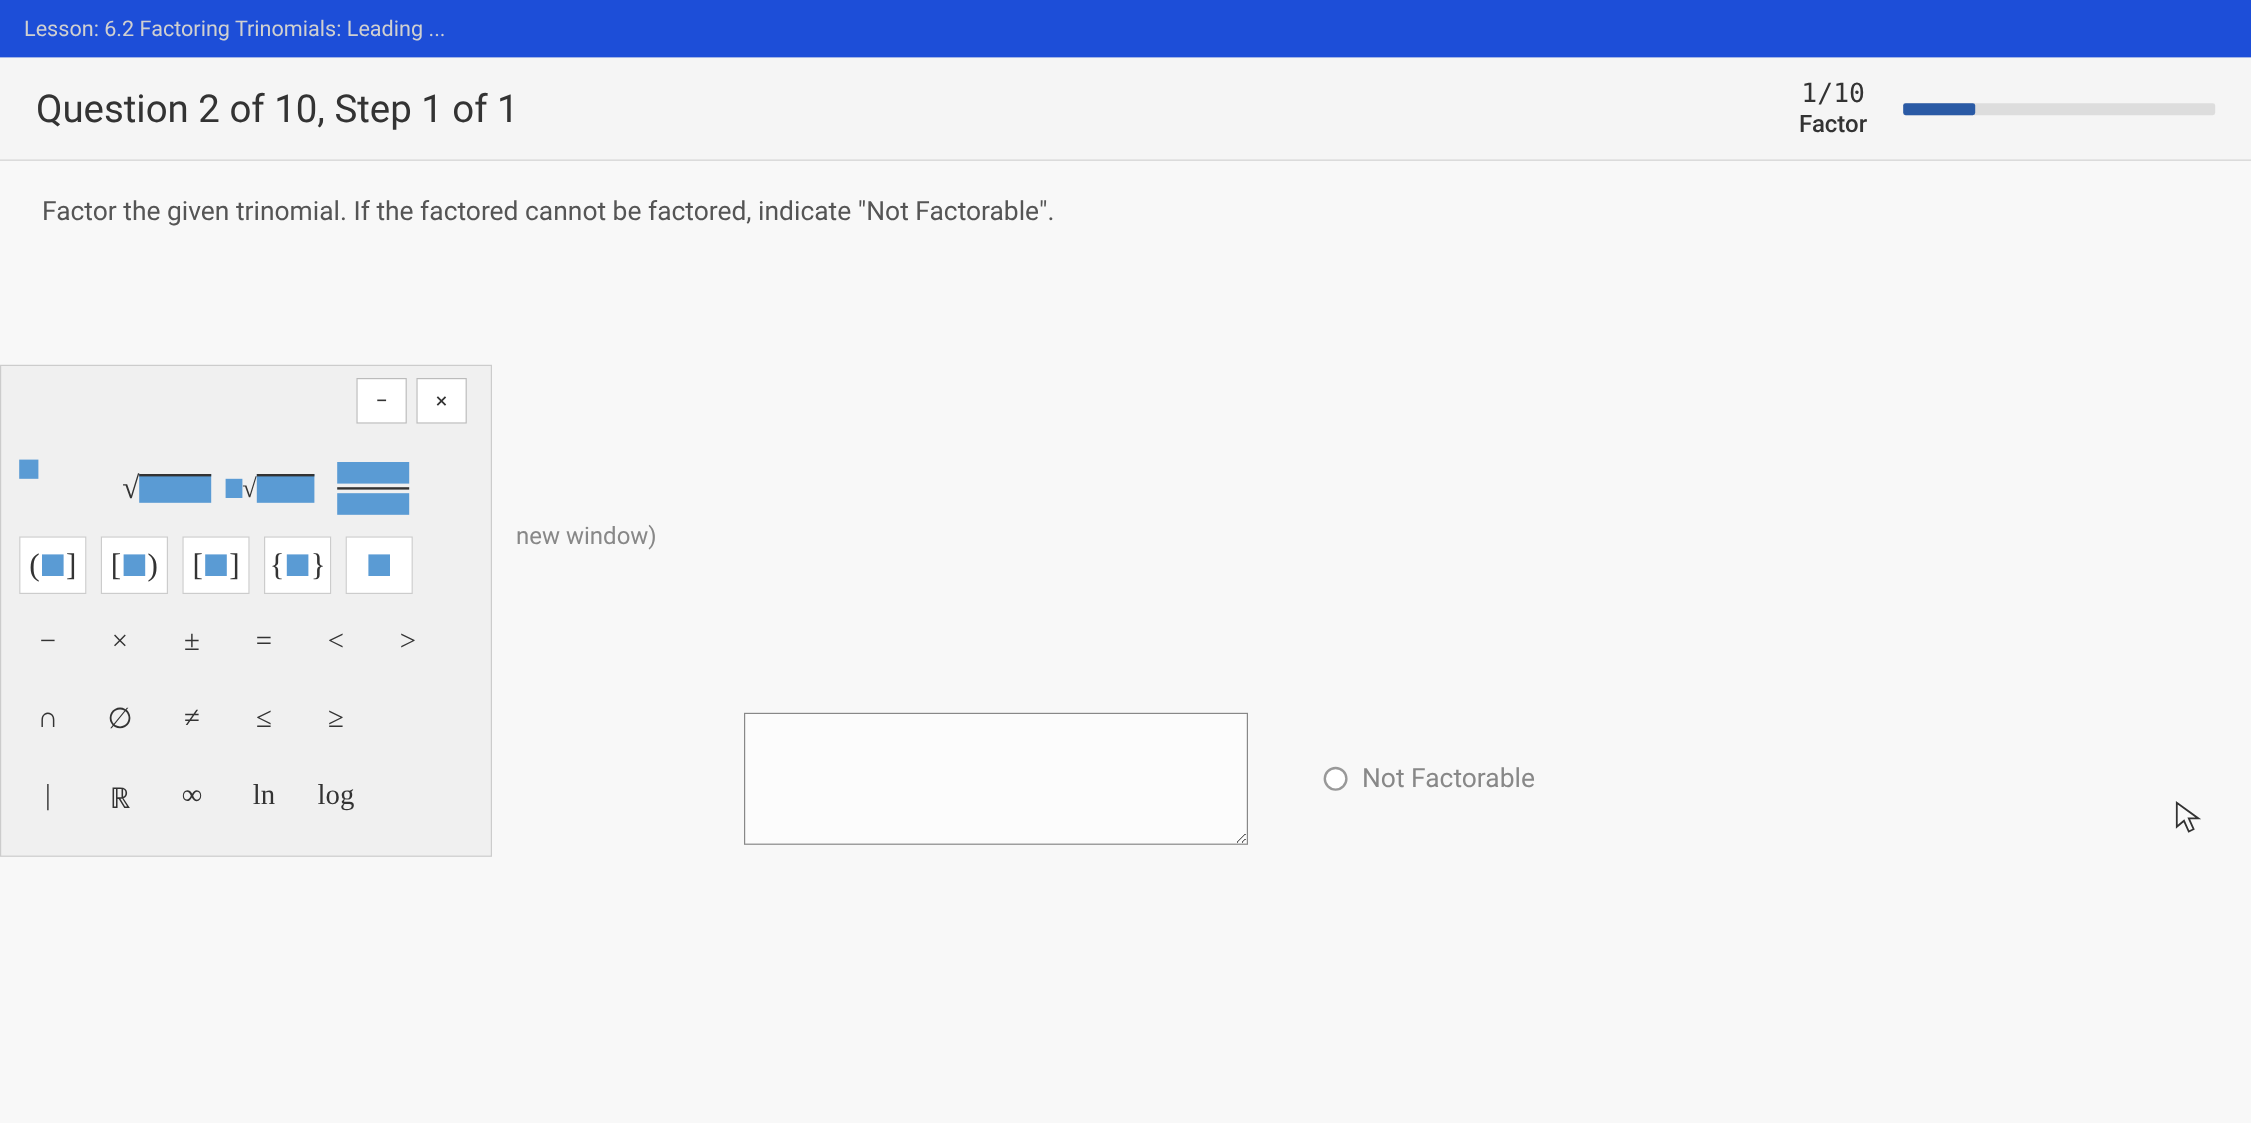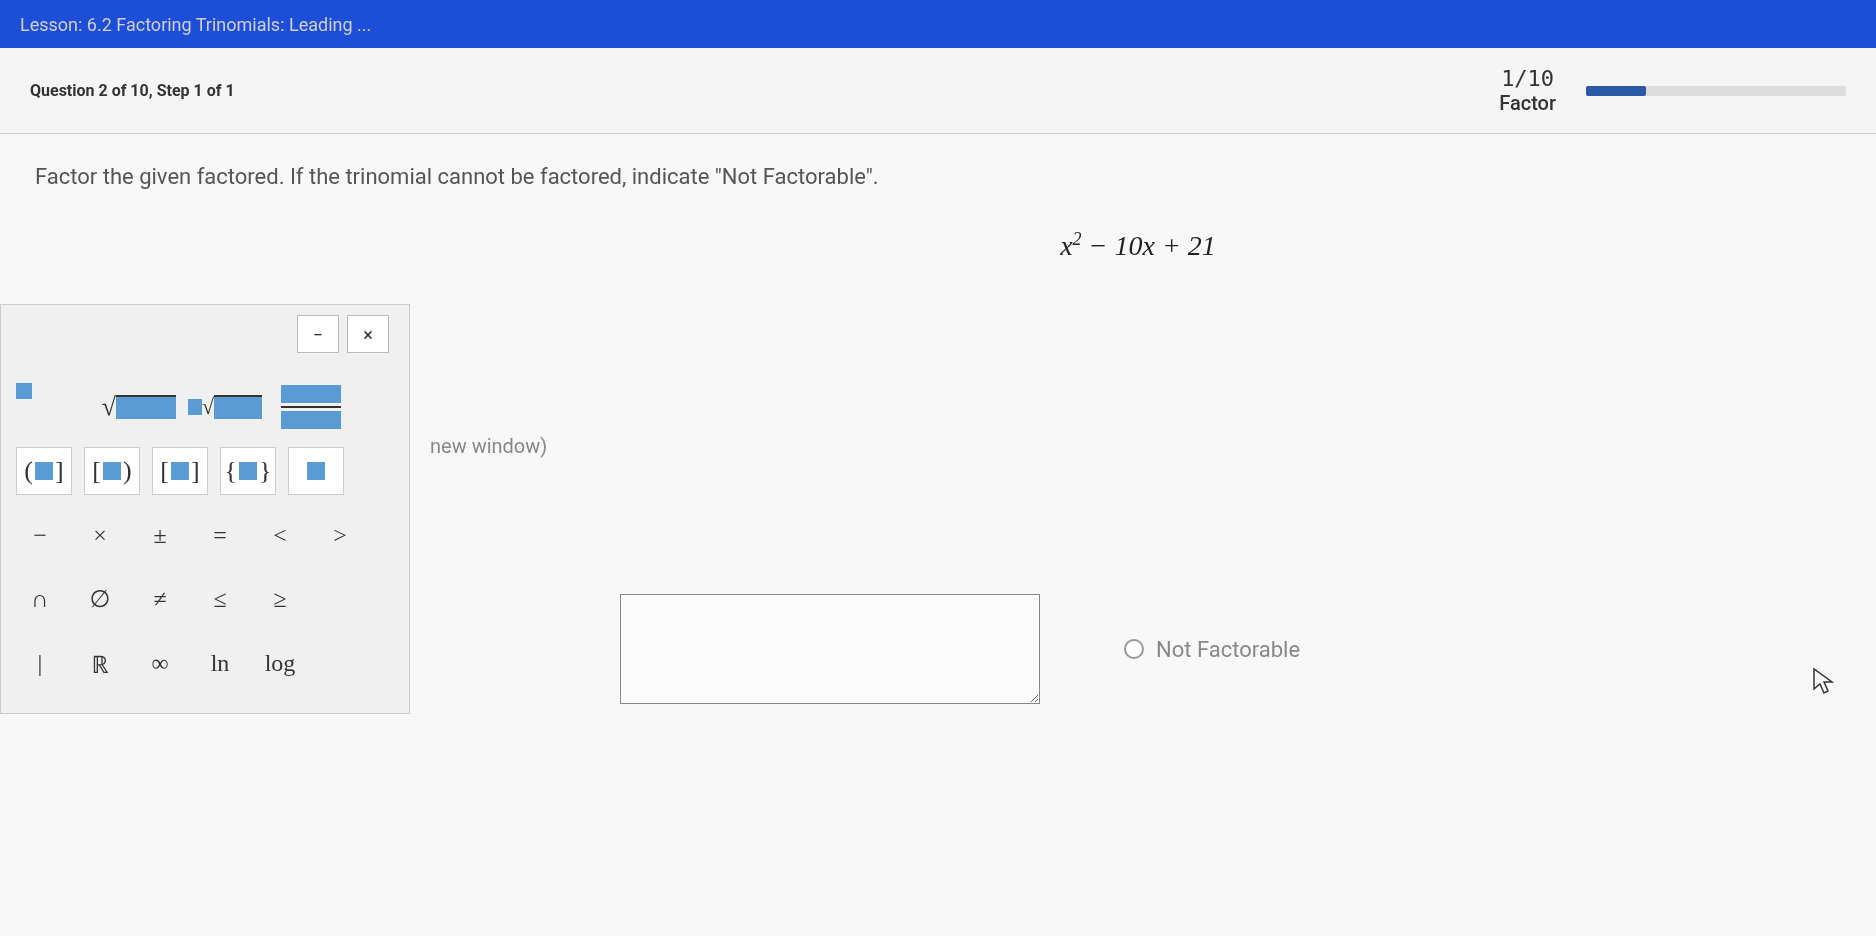--- a/index.html
+++ b/index.html
@@ -21,22 +21,22 @@
     }
     .question-header {
       background: #f5f5f5;
       border-bottom: 1px solid #ccc;
       display: flex;
       justify-content: space-between;
       align-items: center;
       padding: 18px 30px;
     }
     .question-title {
-      font-size: 16px;
-      font-weight: 700;
+      font-size: 32px;
+      font-weight: 400;
       color: #333;
     }
     .score-area {
       display: flex;
       align-items: center;
       gap: 30px;
     }
     .score-text {
       text-align: center;
       font-size: 20px;
@@ -168,21 +168,21 @@
       color: #888;
       font-size: 20px;
       width: 1430px;
     }
     .answer-area {
       position: absolute;
       left: 620px;
       top: 460px;
       display: flex;
       align-items: center;
-      gap: 84px;
+      gap: 63px;
     }
     .answer-input {
       width: 420px;
       height: 110px;
       border: 1px solid #888;
       background: #fcfcfc;
       font-size: 22px;
       padding: 10px;
     }
     .radio-wrap {
@@ -221,24 +221,21 @@
       <div class="fraction">1/10</div>
       <div>Factor</div>
     </div>
     <div class="progress-bar">
       <div class="progress-fill"></div>
     </div>
   </div>
 </div>
 
 <div class="content-area">
-  <div class="instruction">Factor the given factored. If the trinomial cannot be factored, indicate "Not Factorable".</div>
-  <div class="formula">
-    <span style="font-style:italic">x</span><sup>2</sup> − 10<span style="font-style:italic">x</span> + 21
-  </div>
+  <div class="instruction">Factor the given trinomial. If the factored cannot be factored, indicate "Not Factorable".</div>
 
   <div class="keypad">
     <div class="keypad-top">
       <div class="btn">−</div>
       <div class="btn">×</div>
     </div>
 
     <div class="keypad-row">
       <div class="kbtn kbtn-wide" style="border:none;background:transparent;position:relative;">
         <span class="sqrt-small-ph" style="position:absolute;left:0;top:0;"></span>

